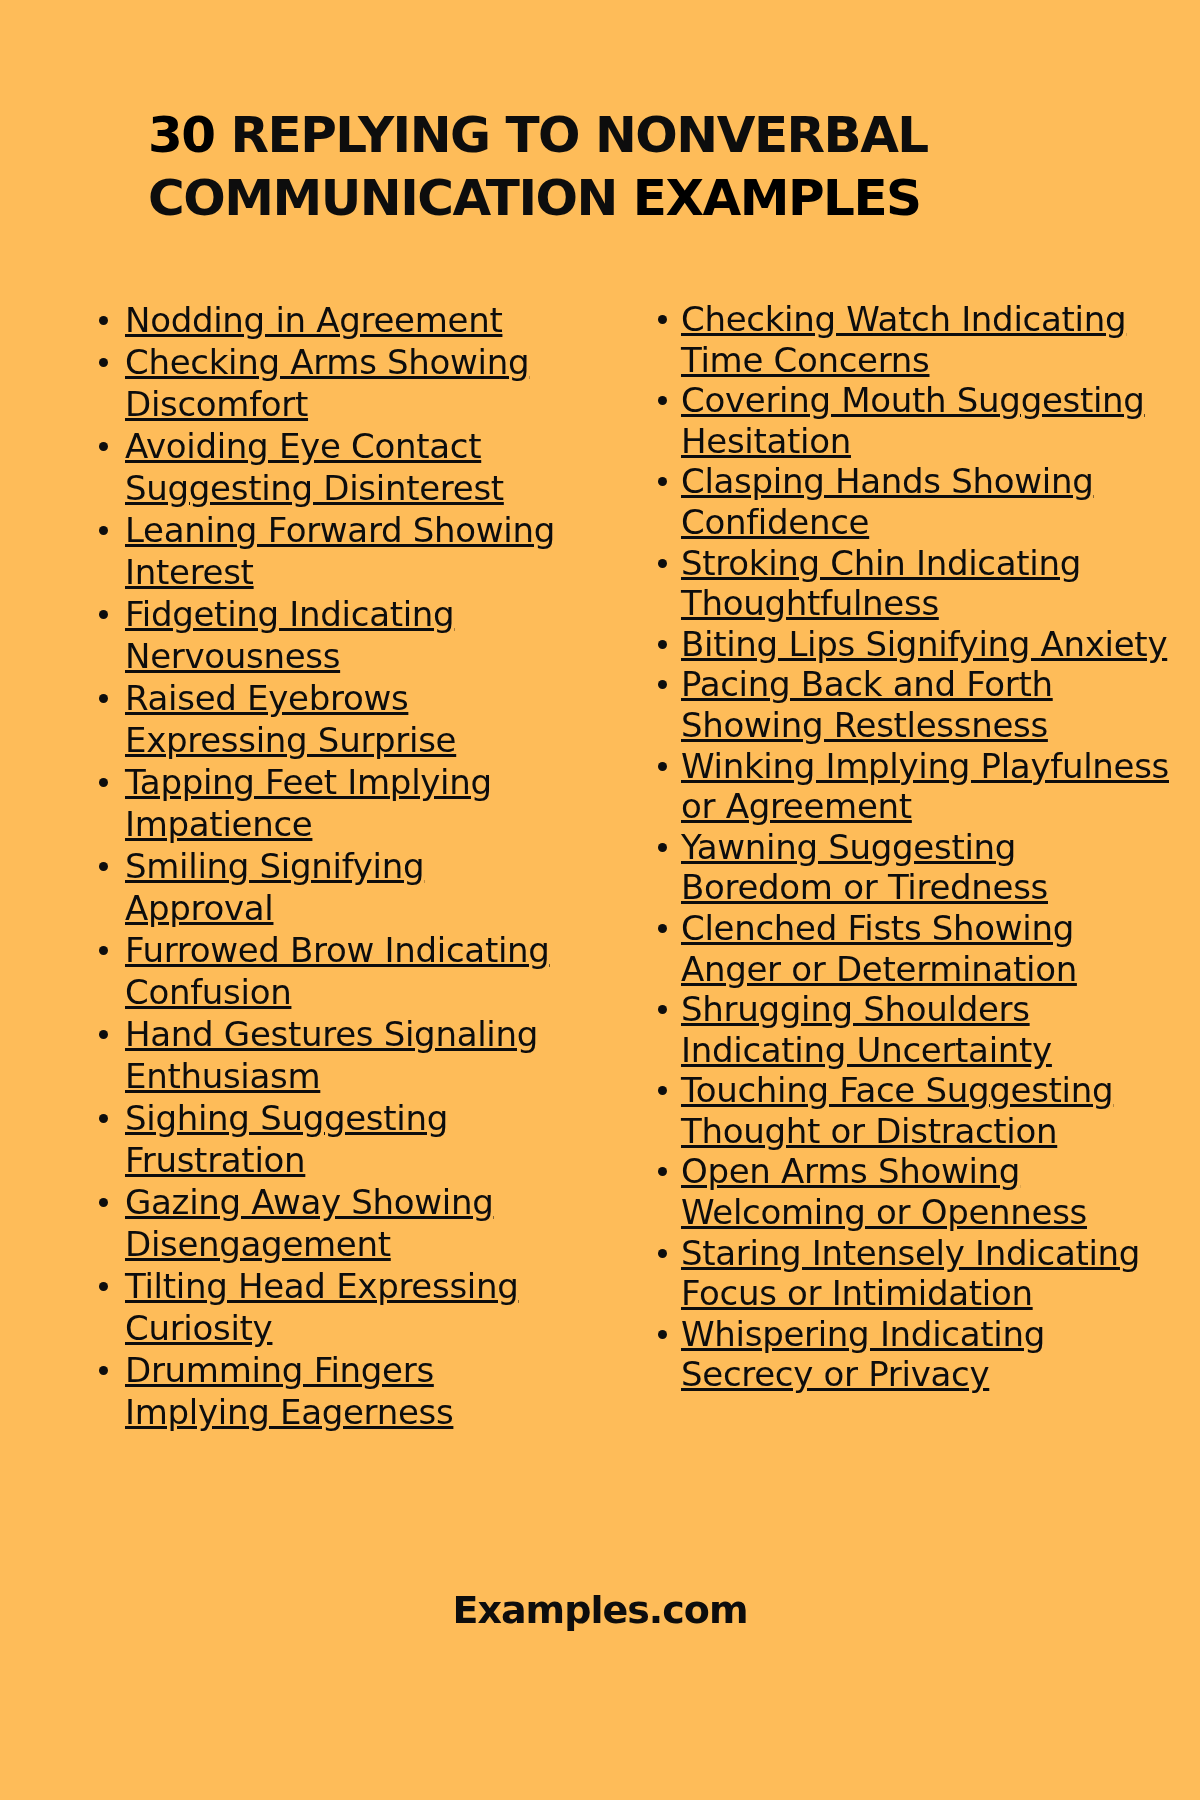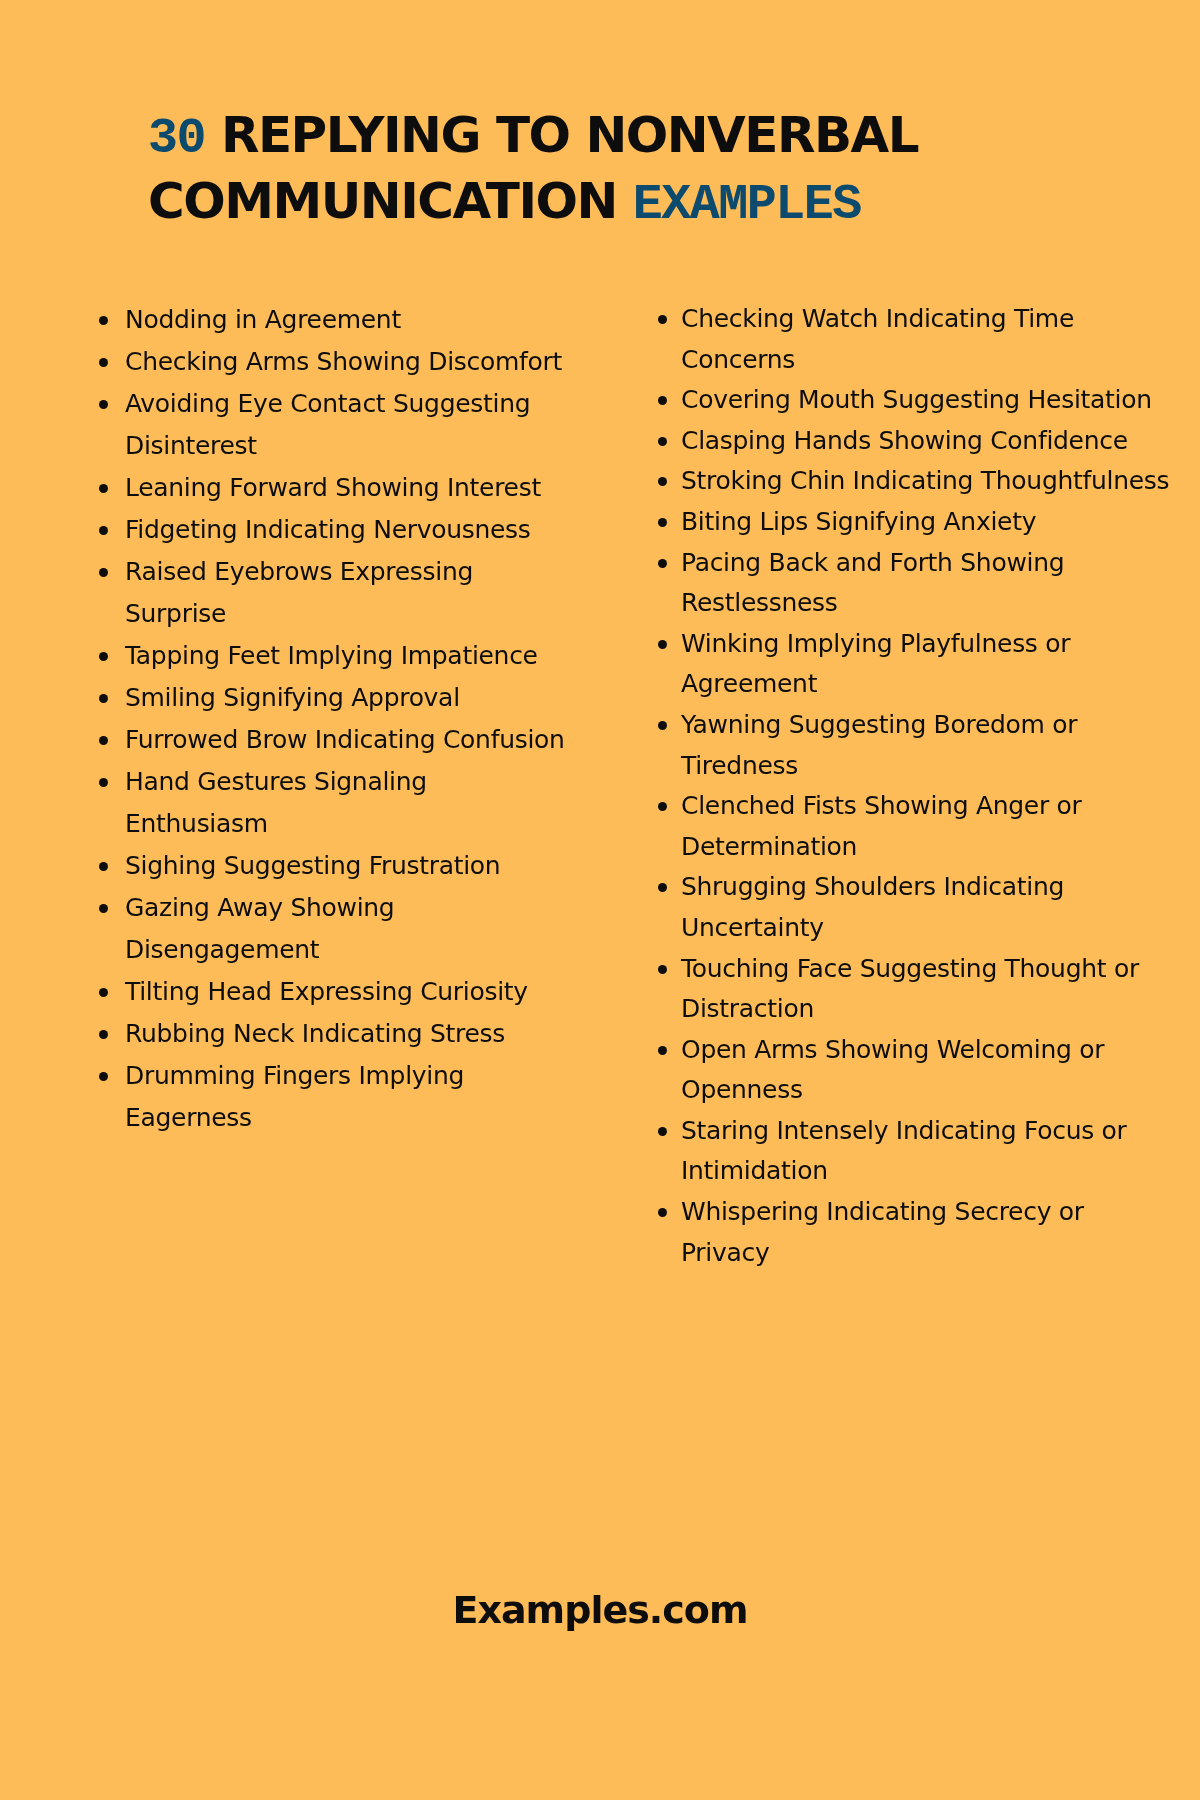--- a/index.html
+++ b/index.html
@@ -9,25 +9,26 @@
     font-family: "Liberation Sans", "DejaVu Sans", sans-serif;
     color: #0d0d0d;
     position: relative;
   }
   .title {
     position: absolute; left: 148px; top: 104px; width: 1000px;
     font-family: "DejaVu Sans", sans-serif;
     font-weight: 700; font-size: 50px; line-height: 63px;
     letter-spacing: -1.5px; margin: 0;
   }
-  .title .hl { color: #0c4a6e; font-family: Liberation Mono, monospace; }
+  .title .hl { color: #000000; }
   .col {
     position: absolute; top: 299px; margin: 0; padding: 0; list-style: none;
     font-family: "DejaVu Sans", sans-serif;
-    font-size: 25px;
+    font-size: 34px;
+    text-decoration: underline;
   }
   .col.left { left: 96px; width: 470px; line-height: 42px; }
   .col.right { left: 655px; width: 520px; line-height: 40.6px; }
   .col li { position: relative; padding-left: 29px; letter-spacing: -0.3px; }
   .col.left li { padding-left: 29px; }
   .col.right li { padding-left: 26px; }
   .bullet {
     position: absolute; left: 3px; top: 17px;
     width: 9px; height: 9px; border-radius: 50%; background: #0d0d0d;
   }
@@ -53,21 +54,20 @@
   <li><span class="bullet"></span><span>Leaning Forward Showing Interest</span></li>
   <li><span class="bullet"></span><span>Fidgeting Indicating Nervousness</span></li>
   <li><span class="bullet"></span><span>Raised Eyebrows Expressing Surprise</span></li>
   <li><span class="bullet"></span><span>Tapping Feet Implying Impatience</span></li>
   <li><span class="bullet"></span><span>Smiling Signifying Approval</span></li>
   <li><span class="bullet"></span><span>Furrowed Brow Indicating Confusion</span></li>
   <li><span class="bullet"></span><span>Hand Gestures Signaling Enthusiasm</span></li>
   <li><span class="bullet"></span><span>Sighing Suggesting Frustration</span></li>
   <li><span class="bullet"></span><span>Gazing Away Showing Disengagement</span></li>
   <li><span class="bullet"></span><span>Tilting Head Expressing Curiosity</span></li>
-  <li><span class="bullet"></span><span>Rubbing Neck Indicating Stress</span></li>
   <li><span class="bullet"></span><span>Drumming Fingers Implying Eagerness</span></li>
 </ul>
 
 <ul class="col right">
   <li><span class="bullet"></span><span>Checking Watch Indicating Time Concerns</span></li>
   <li><span class="bullet"></span><span>Covering Mouth Suggesting Hesitation</span></li>
   <li><span class="bullet"></span><span>Clasping Hands Showing Confidence</span></li>
   <li><span class="bullet"></span><span>Stroking Chin Indicating Thoughtfulness</span></li>
   <li><span class="bullet"></span><span>Biting Lips Signifying Anxiety</span></li>
   <li><span class="bullet"></span><span>Pacing Back and Forth Showing Restlessness</span></li>

